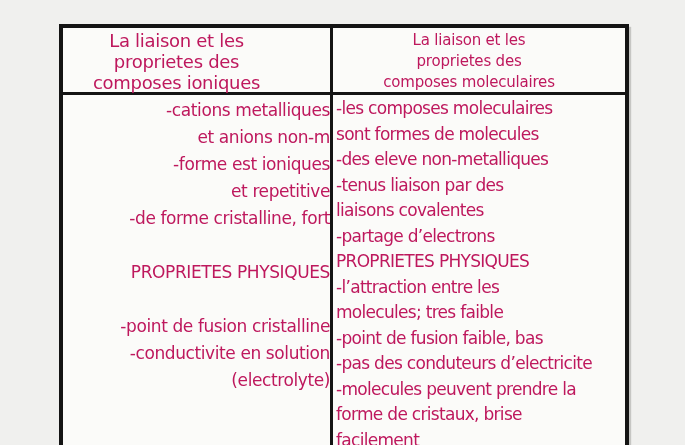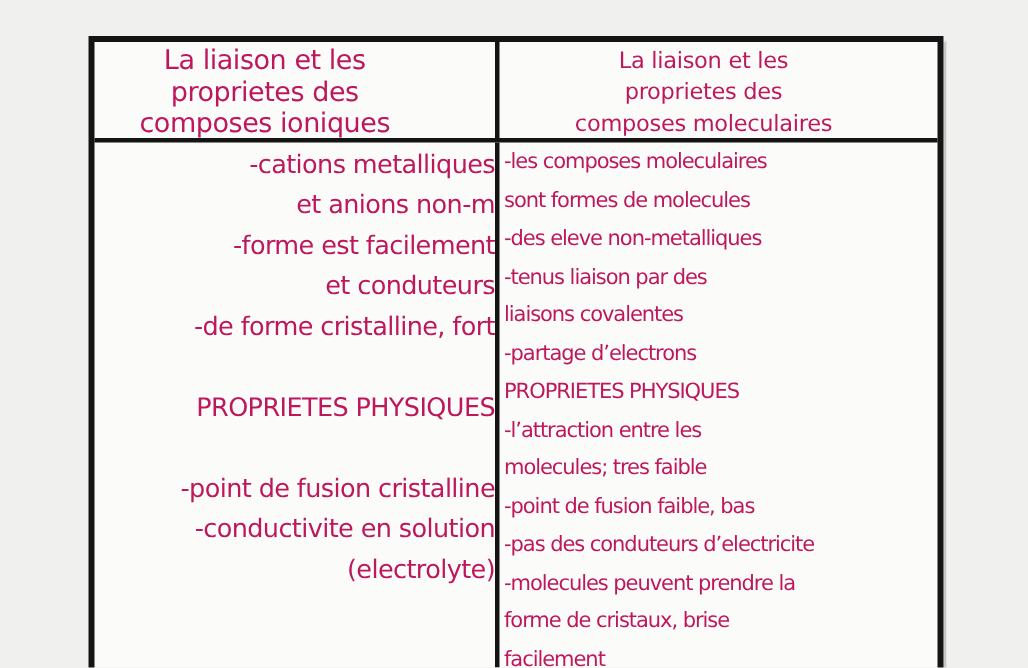--- a/index.html
+++ b/index.html
@@ -56,21 +56,21 @@
   }
   .body-row .cell.left {
     padding: 2px 0 0 4px;
     font-size: 17px;
     line-height: 27px;
     letter-spacing: -0.4px;
     text-align: right;
   }
   .body-row .cell.right {
     padding: 1px 0 0 3px;
-    font-size: 14px;
+    font-size: 17px;
     line-height: 25.5px;
     letter-spacing: -0.7px;
   }
   .line {
     white-space: pre;
   }
 </style>
 </head>
 <body>
 
@@ -85,22 +85,22 @@
       <div class="cell right">
           <div class="line">La liaison et les</div>
           <div class="line">proprietes des</div>
           <div class="line">composes moleculaires</div>
         </div>
     </div>
     <div class="body-row">
       <div class="cell left">
           <div class="line">-cations metalliques</div>
           <div class="line">et anions non-m</div>
-          <div class="line">-forme est facilement</div>
-          <div class="line">et conduteurs</div>
+          <div class="line">-forme est ioniques</div>
+          <div class="line">et repetitive</div>
           <div class="line">-de forme cristalline, fort</div>
           <div class="line">&nbsp;</div>
           <div class="line">PROPRIETES PHYSIQUES</div>
           <div class="line">&nbsp;</div>
           <div class="line">-point de fusion cristalline</div>
           <div class="line">-conductivite en solution</div>
           <div class="line">(electrolyte)</div>
         </div>
       <div class="cell right">
           <div class="line">-les composes moleculaires</div>

